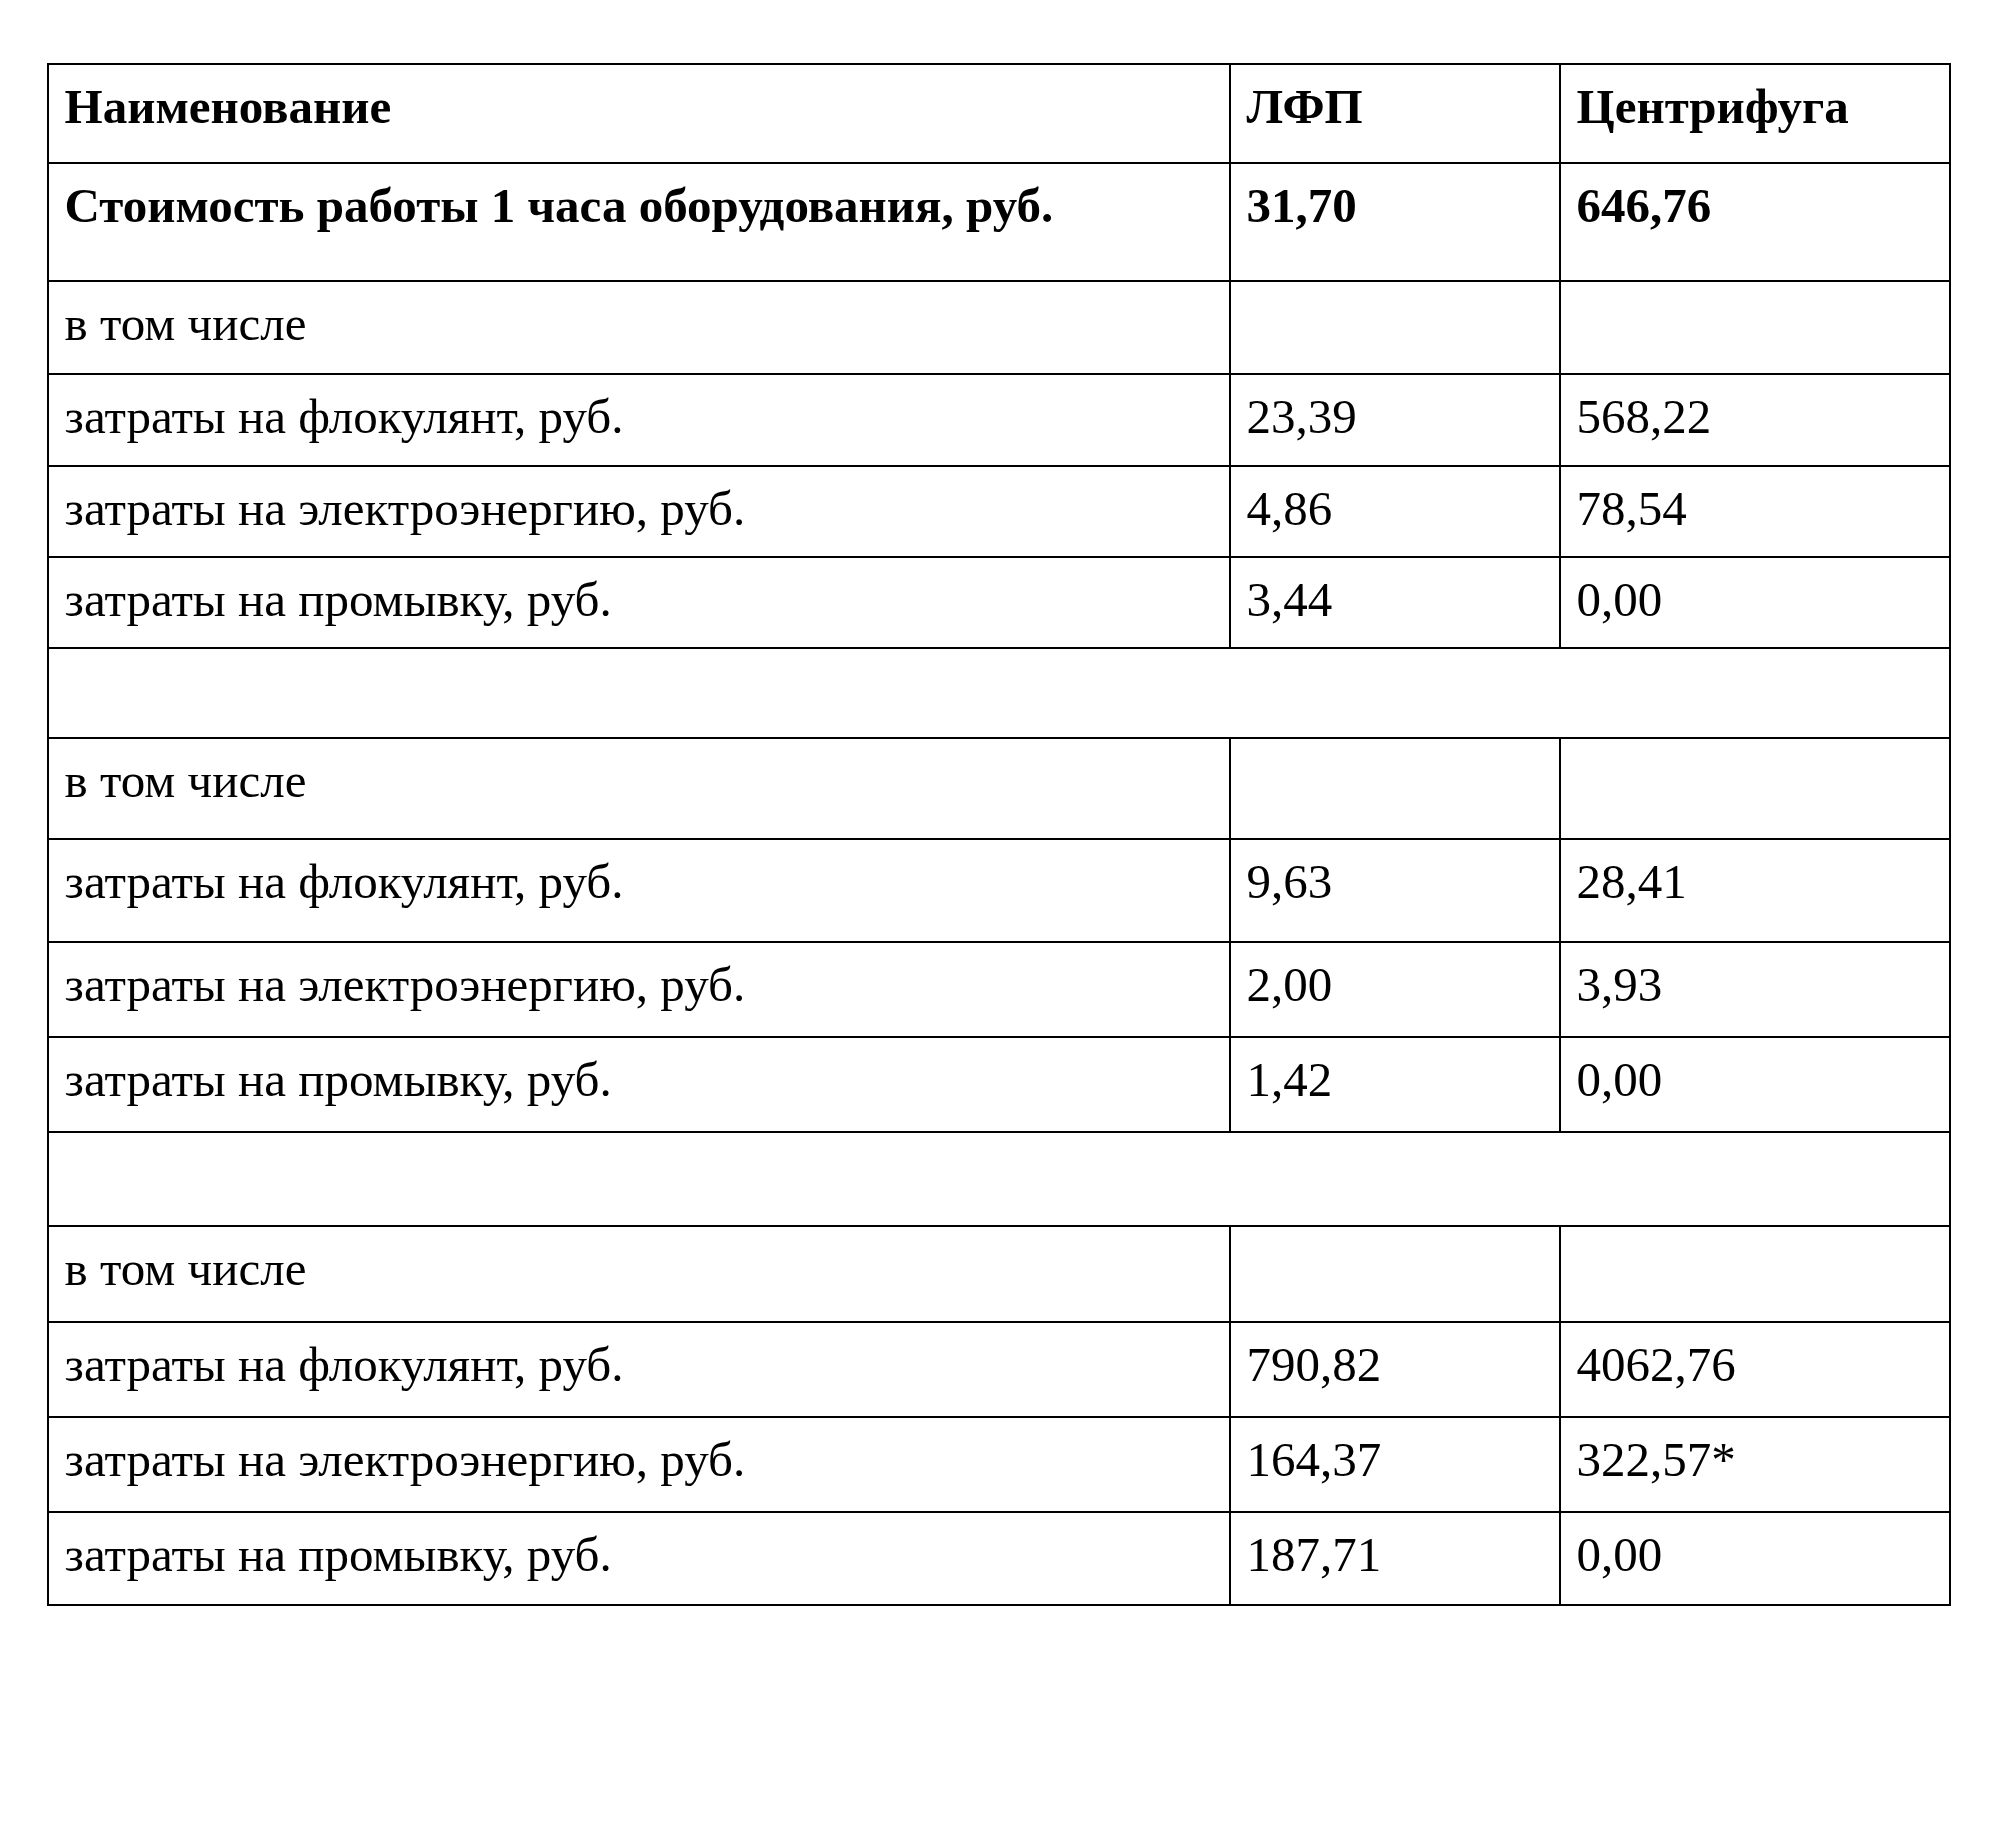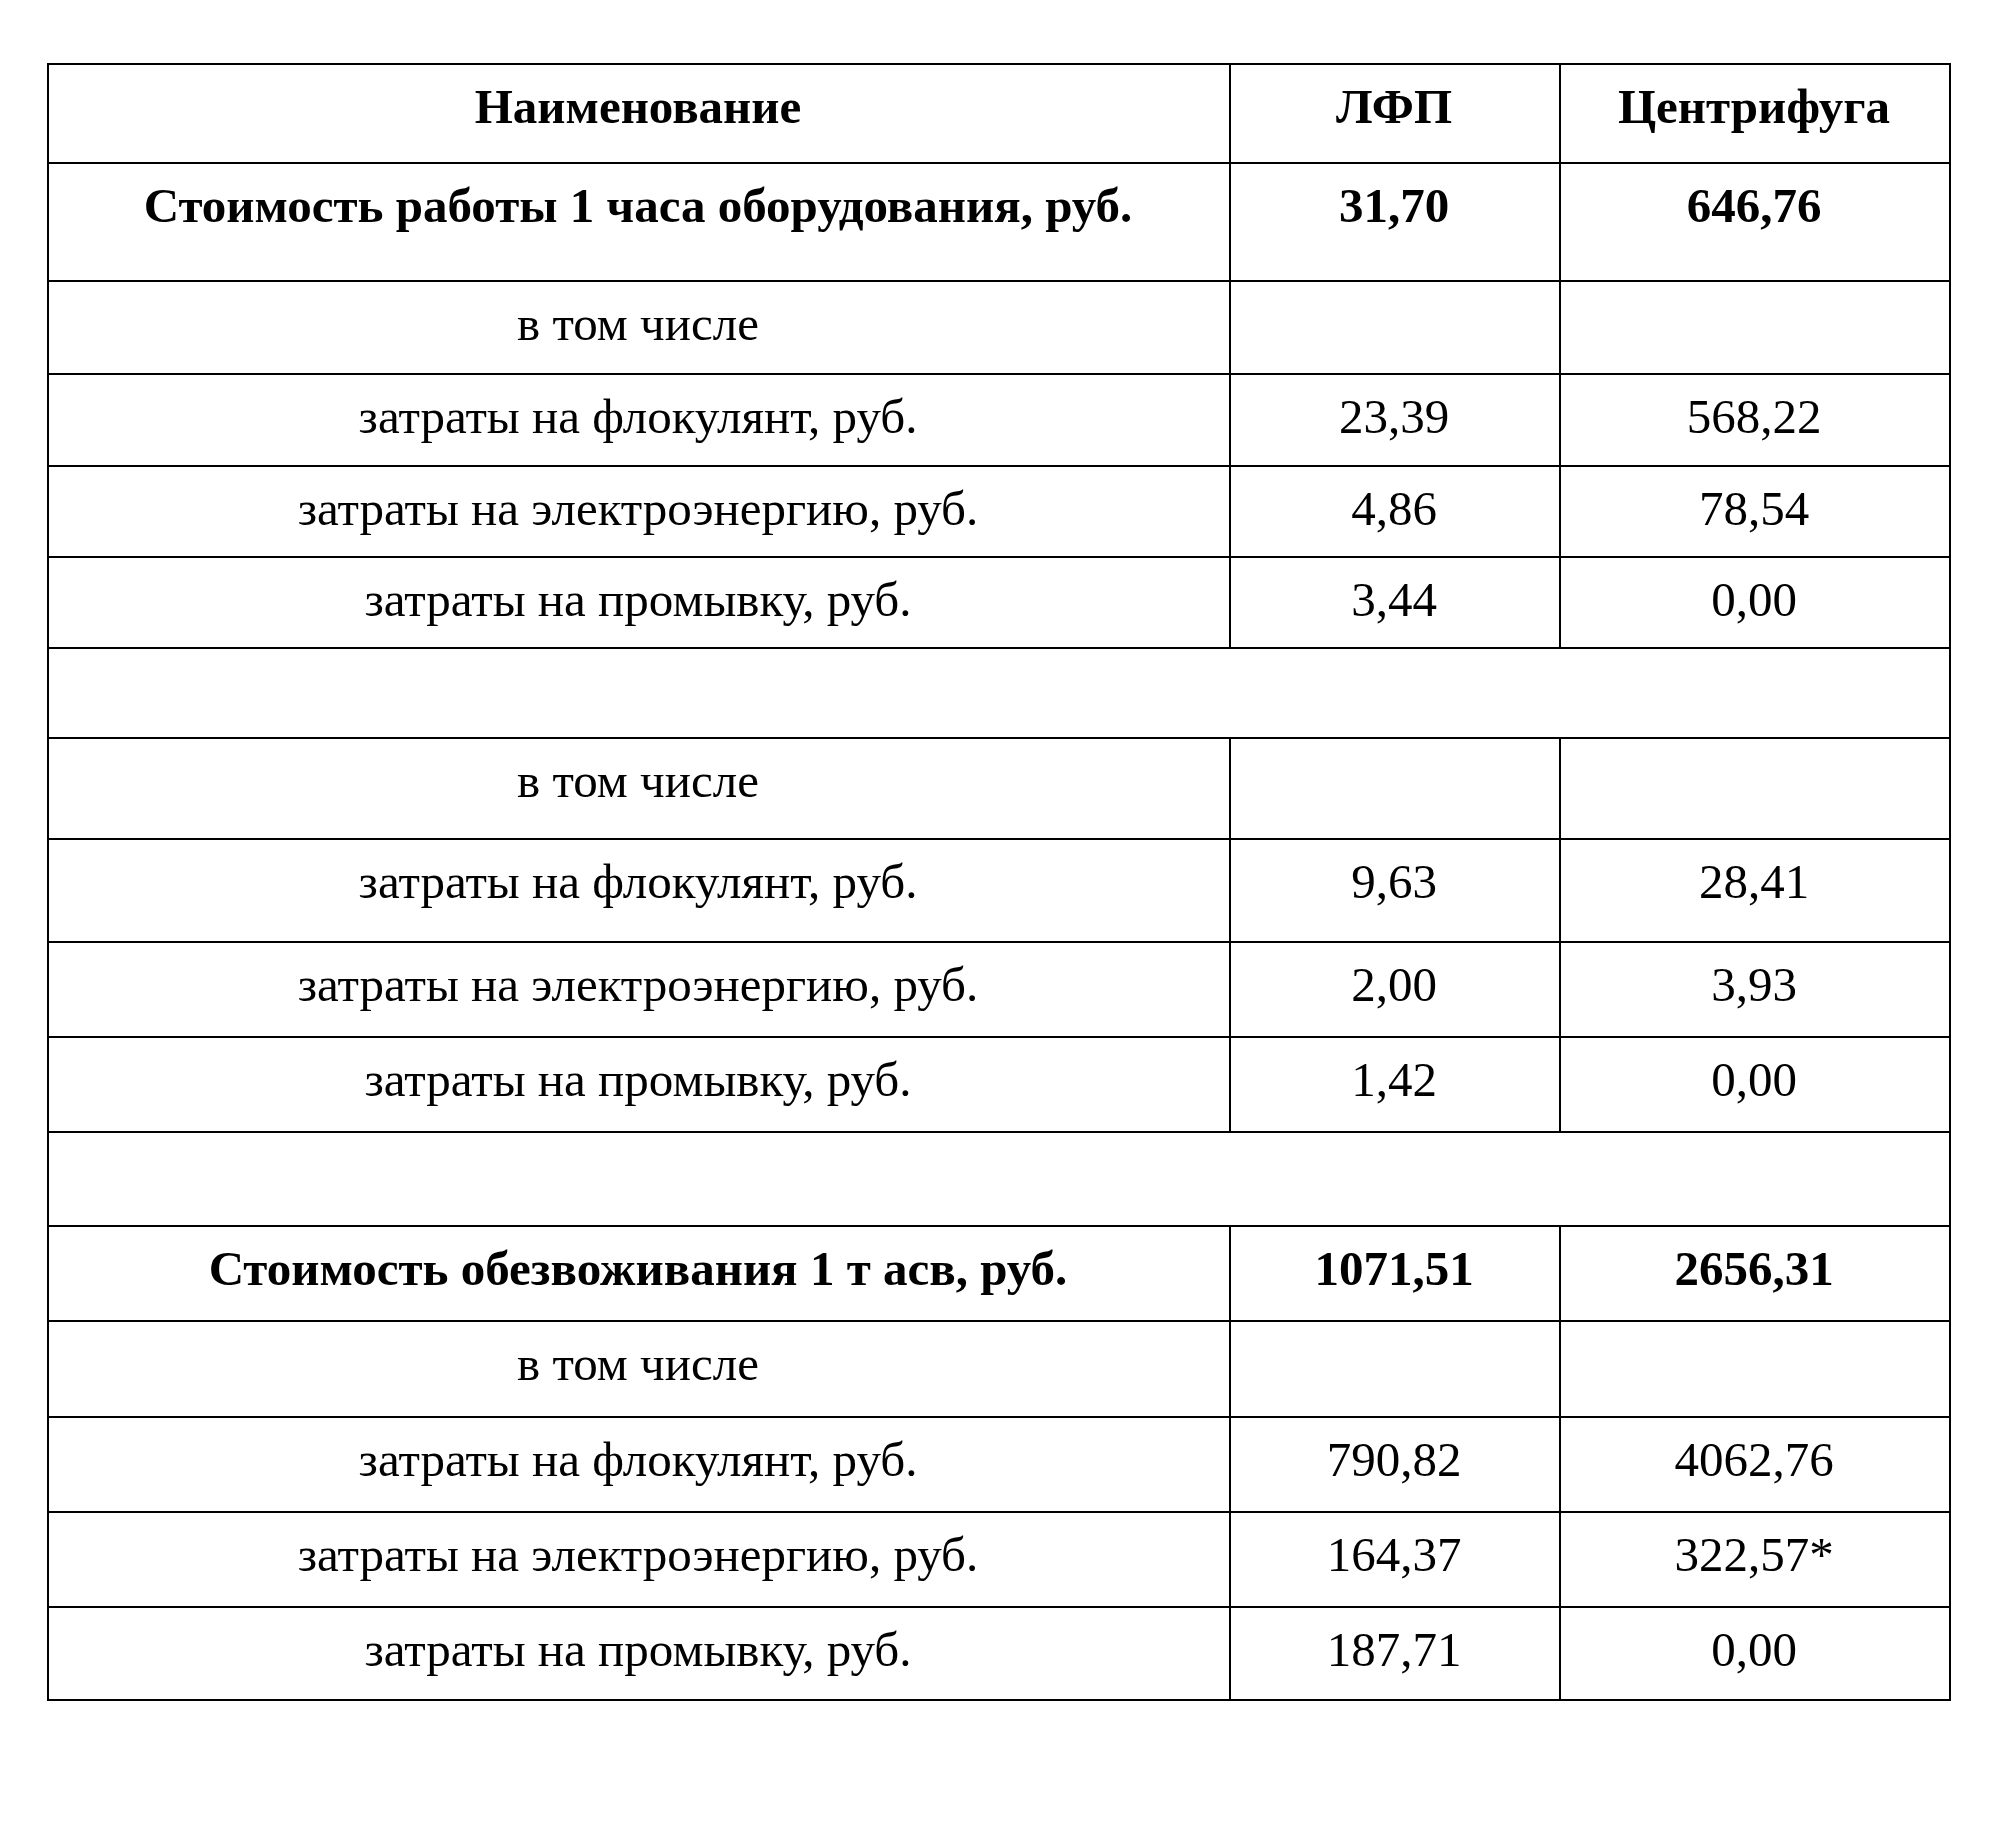--- a/index.html
+++ b/index.html
@@ -25,21 +25,21 @@
     border: 2.9px solid #000000;
   }
   col.c-name { width: 1182px; }
   col.c-lfp  { width: 330px;  }
   col.c-cf   { width: 390px;  }
   td {
     border: 2px solid #000000;
     vertical-align: top;
     font-size: 49px;
     line-height: 1.15;
-    text-align: center;
+    text-align: left;
     padding: 13.7px 17.6px 0 15.6px;
     overflow: hidden;
     white-space: nowrap;
   }
   td.bold { font-weight: bold; }
   td.indent { }
   tr.spacer-row td {
     border-left: 2.9px solid #000000;
     border-right: 2.9px solid #000000;
   }
@@ -116,25 +116,20 @@
       <tr style="height:95px;">
         <td class="indent">затраты на промывку, руб.</td>
         <td>1,42</td>
         <td>0,00</td>
       </tr>
 
       <tr class="spacer-row" style="height:94px;">
         <td colspan="3"></td>
       </tr>
 
-      <tr class="section-start" style="height:95px;">
-        <td class="bold">Стоимость обезвоживания 1 т асв, руб.</td>
-        <td class="bold">1071,51</td>
-        <td class="bold">2656,31</td>
-      </tr>
       <tr style="height:96px;">
         <td>в том числе</td>
         <td></td>
         <td></td>
       </tr>
       <tr style="height:95px;">
         <td class="indent">затраты на флокулянт, руб.</td>
         <td>790,82</td>
         <td>4062,76</td>
       </tr>

